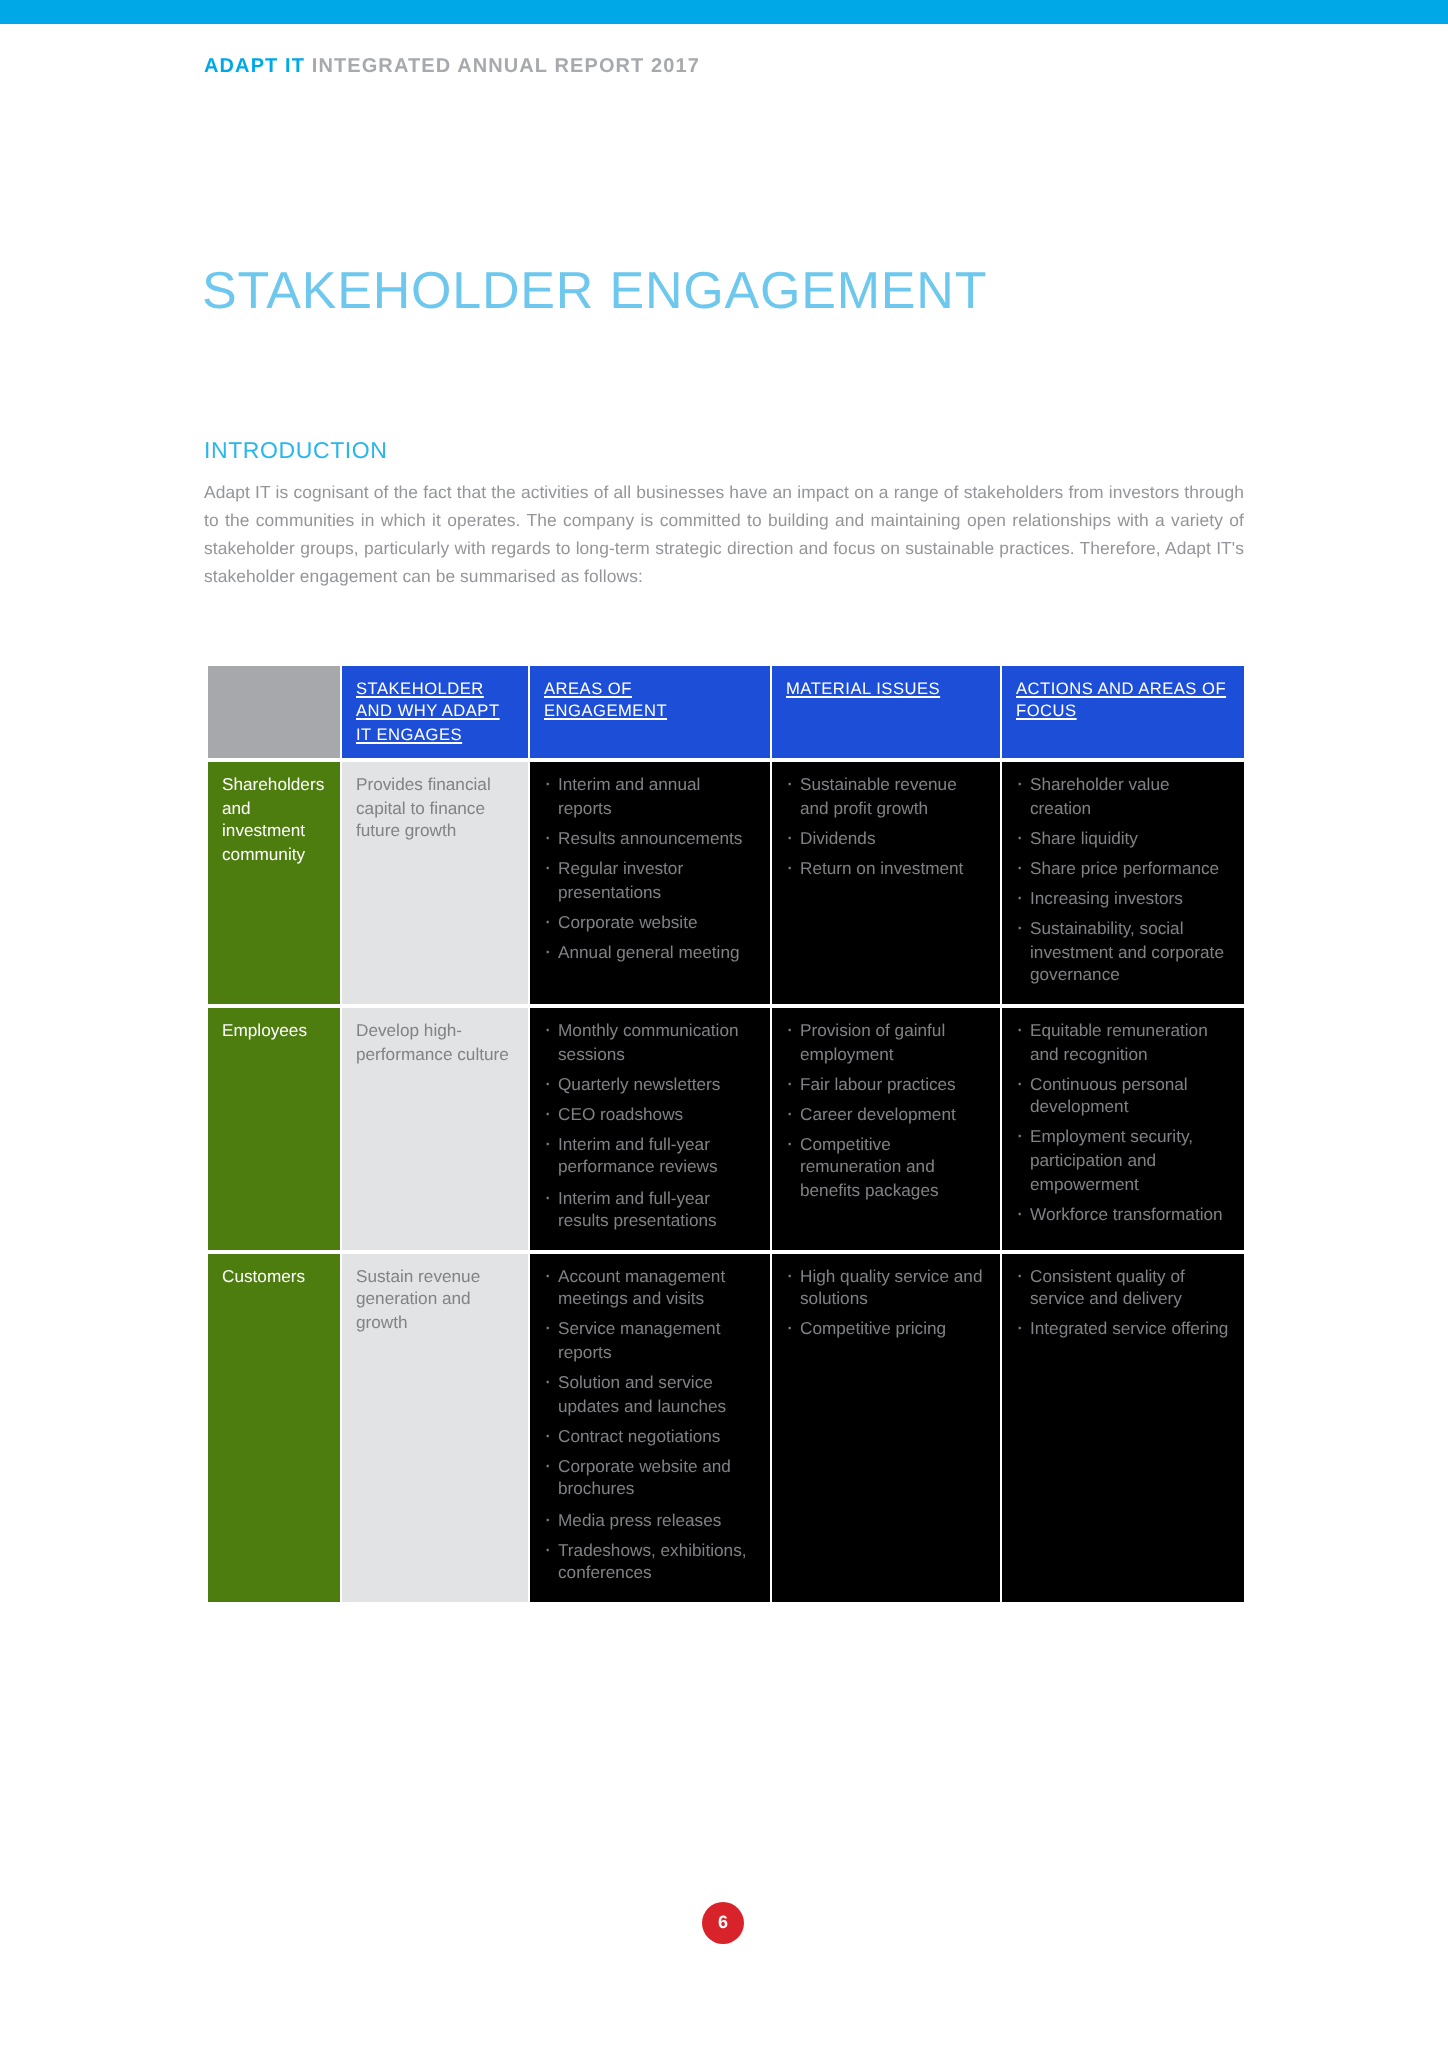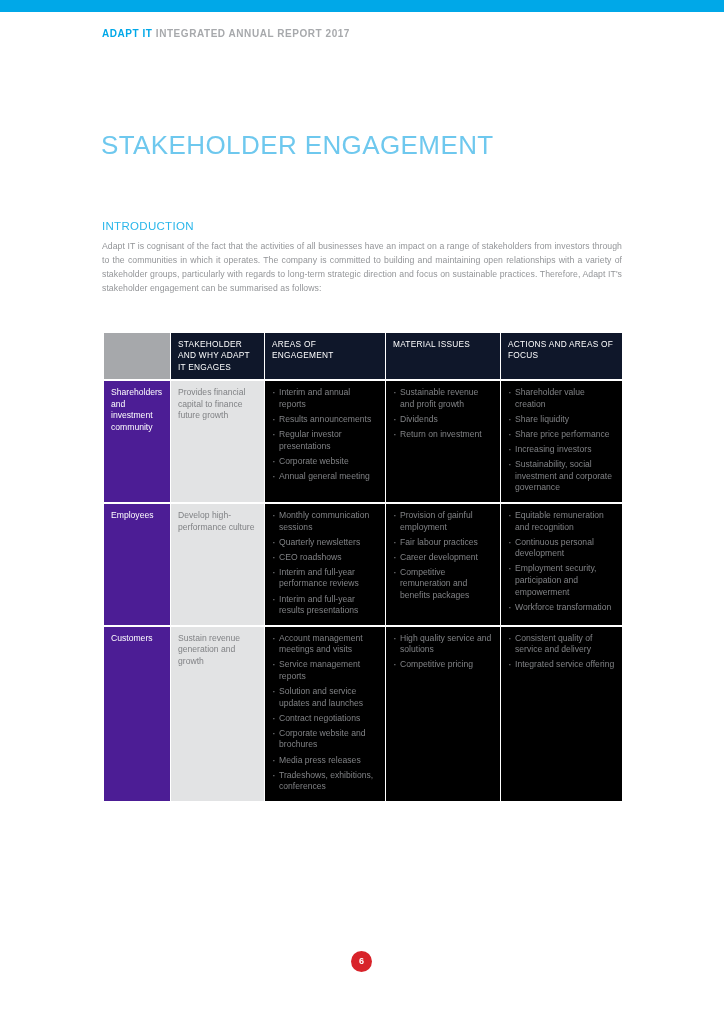--- a/index.html
+++ b/index.html
@@ -82,29 +82,30 @@
   col.c0 { width: 66px; }
   col.c1 { width: 93px; }
   col.c2 { width: 120px; }
   col.c3 { width: 114px; }
   col.c4 { width: 121px; }
 
   .hdr-blank {
     background: #a6a8ab;
   }
   .hdr {
-    background: #0f172a;
+    background: #1d4ed8;
     color: #ffffff;
     font-size: 8.3px;
     line-height: 11.4px;
     letter-spacing: 0.25px;
     padding: 6px 7px 6px 7px !important;
+    text-decoration: underline;
   }
   .cat-cell {
-    background: #4c1d95;
+    background: #4d7c0f;
     color: #ffffff;
     font-size: 8.6px;
     line-height: 11.6px;
     padding: 6px 6px 8px 7px !important;
   }
   .why-cell {
     background: #e2e3e4;
     color: #808285;
     font-size: 8.6px;
     line-height: 11.6px;

